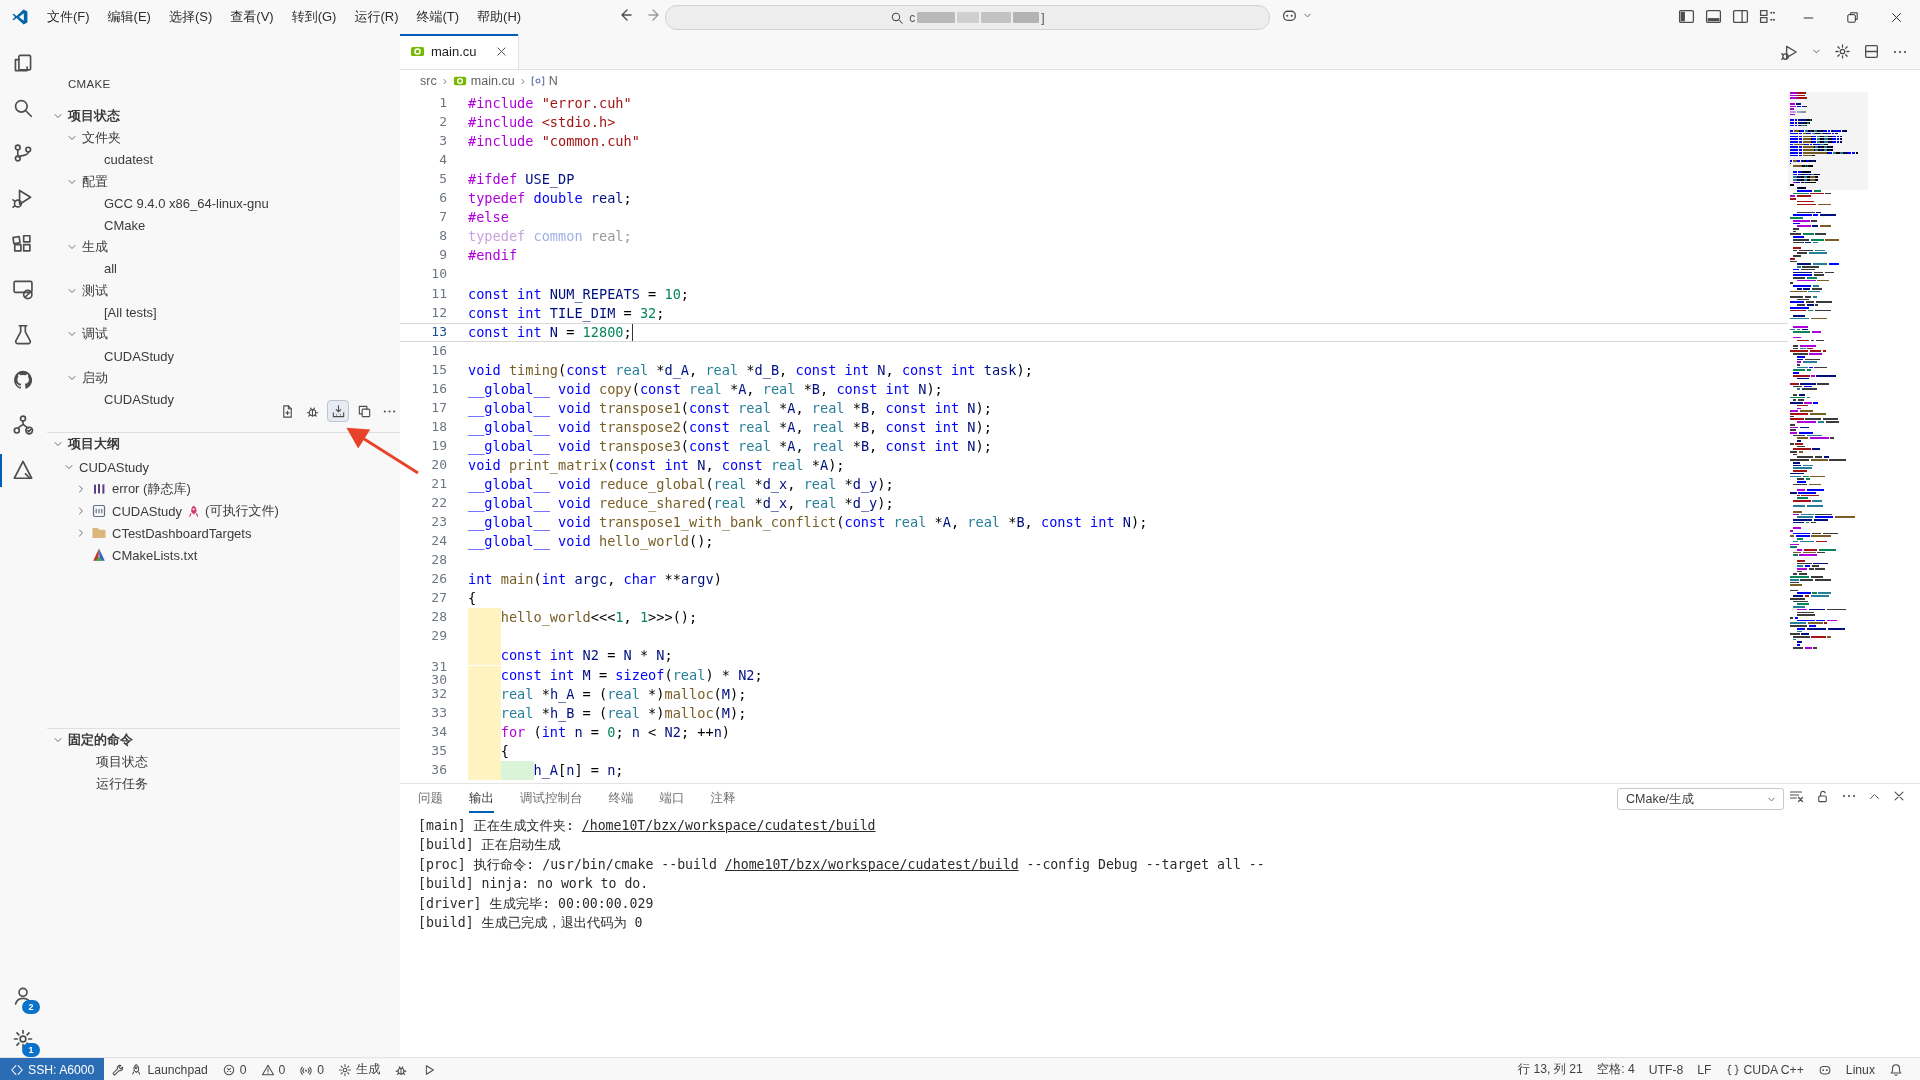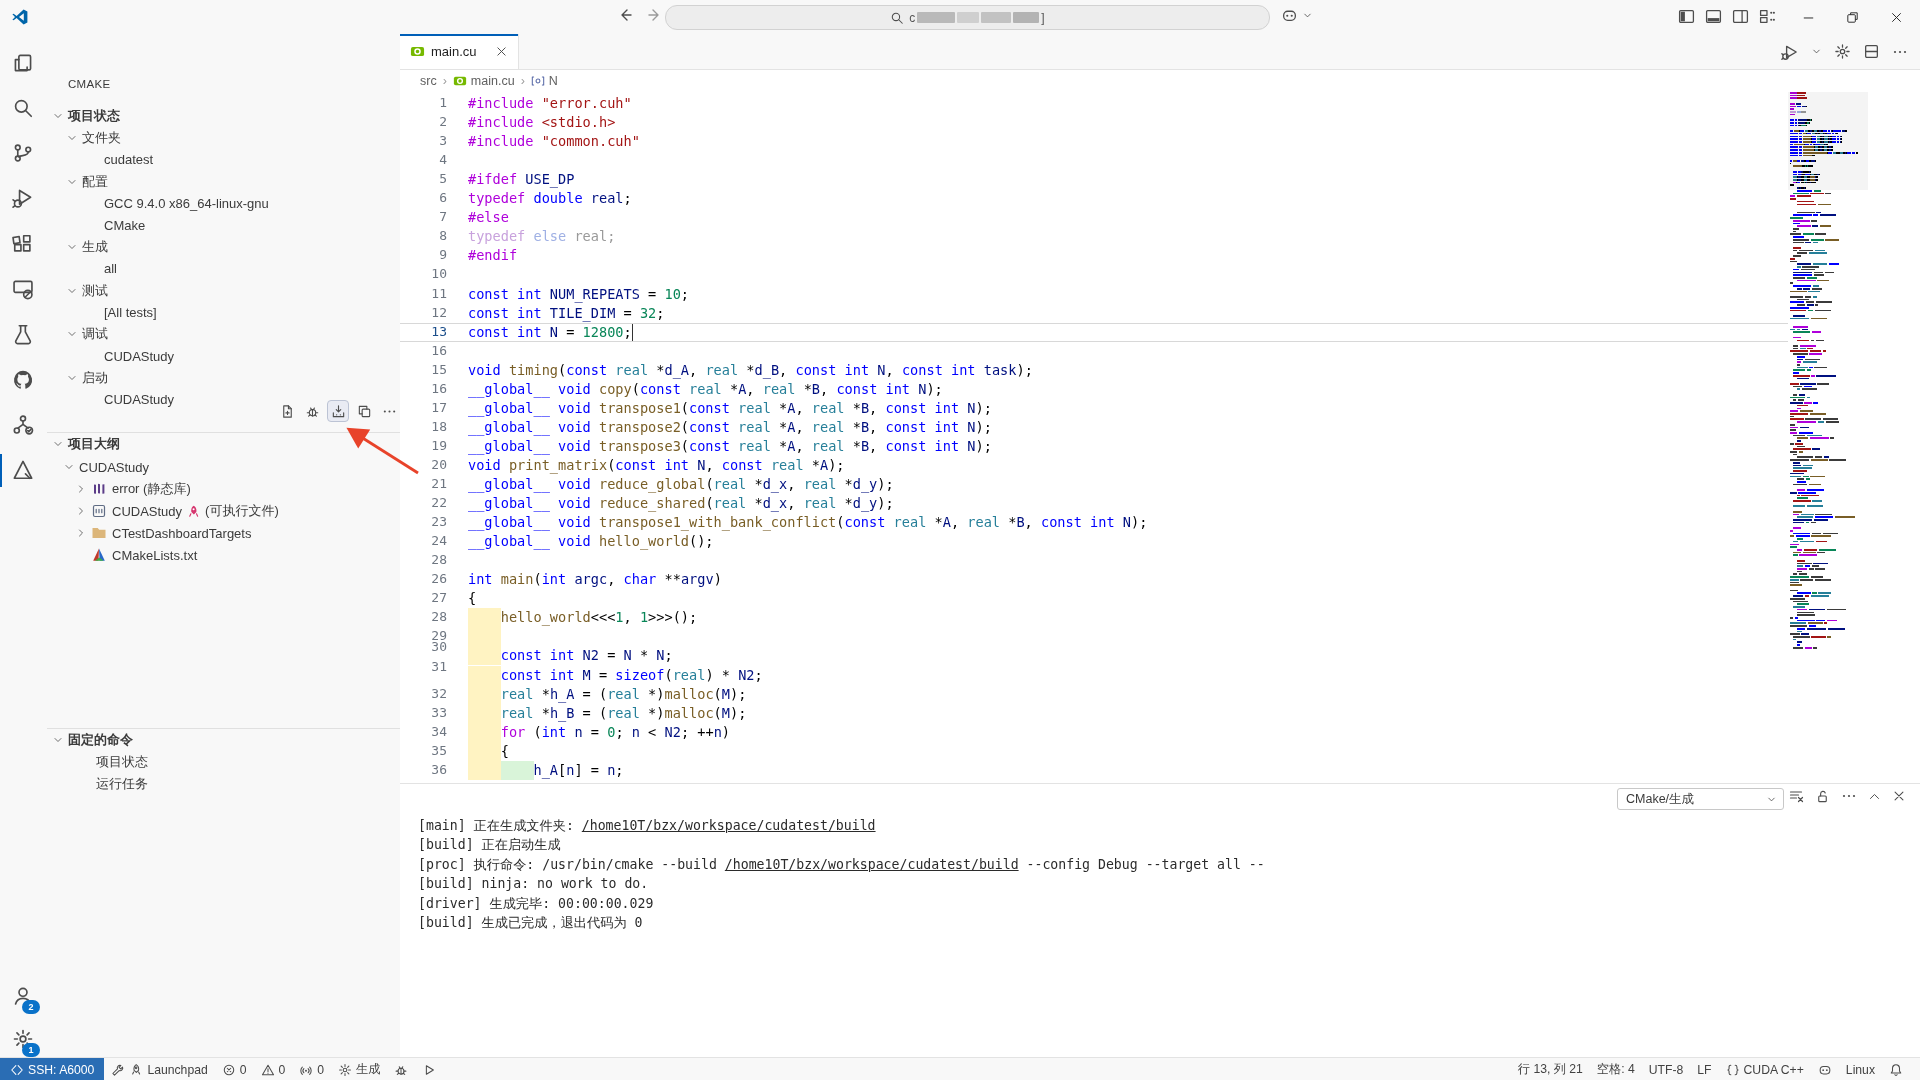--- a/index.html
+++ b/index.html
@@ -85,20 +85,30 @@
 <body>
 
 <div class="app">
 
   <div class="abs titlebar">
     <span class="vslogo">
       <svg width="16" height="16" viewBox="0 0 16 16">
           <path fill="#0065a9" stroke="none" d="M11.6 0.6 4.6 7 1.6 4.7 0.4 5.3 3 8 0.4 10.7l1.2.6 3-2.3 7 6.4 3.8-1.8V2.4L11.6.6zM11.8 4.2v7.6L7 8l4.8-3.8z"></path>
         </svg>
     </span>
+    <div class="menus">
+        <div class="menu-item">文件(F)</div>
+        <div class="menu-item">编辑(E)</div>
+        <div class="menu-item">选择(S)</div>
+        <div class="menu-item">查看(V)</div>
+        <div class="menu-item">转到(G)</div>
+        <div class="menu-item">运行(R)</div>
+        <div class="menu-item">终端(T)</div>
+        <div class="menu-item">帮助(H)</div>
+      </div>
     <div class="navarrows">
       <span class="ico">
           <svg width="16" height="16" viewBox="0 0 16 16">
             <path d="M10 3 5 8l5 5M5 8h9" stroke-width="1.4"></path>
           </svg>
         </span>
       <span class="ico" style="color:#9a9a9a">
           <svg width="16" height="16" viewBox="0 0 16 16">
             <path d="M6 3l5 5-5 5M11 8H2" stroke-width="1.4"></path>
           </svg>
@@ -620,21 +630,21 @@
       <div class="codeline" style="top: 41.1px;"><span style="color: rgb(175, 0, 219);">#include</span><span style="color: rgb(0, 0, 0);"> </span><span style="color: rgb(163, 21, 21);">"common.cuh"</span></div>
       <div class="gutter-num" style="top: 60.15px;">4</div>
       <div class="codeline" style="top: 60.15px;"></div>
       <div class="gutter-num" style="top: 79.2px;">5</div>
       <div class="codeline" style="top: 79.2px;"><span style="color: rgb(175, 0, 219);">#ifdef</span><span style="color: rgb(0, 0, 0);"> </span><span style="color: rgb(0, 16, 128);">USE_DP</span></div>
       <div class="gutter-num" style="top: 98.25px;">6</div>
       <div class="codeline" style="top: 98.25px;"><span style="color: rgb(175, 0, 219);">typedef</span><span style="color: rgb(0, 0, 0);"> </span><span style="color: rgb(0, 0, 255);">double</span><span style="color: rgb(0, 0, 0);"> </span><span style="color: rgb(0, 16, 128);">real</span><span style="color: rgb(0, 0, 0);">;</span></div>
       <div class="gutter-num" style="top: 117.3px;">7</div>
       <div class="codeline" style="top: 117.3px;"><span style="color: rgb(175, 0, 219);">#else</span></div>
       <div class="gutter-num" style="top: 136.35px;">8</div>
-      <div class="codeline" style="top: 136.35px;"><span style="color: rgb(200, 162, 221);">typedef</span><span style="color: rgb(0, 0, 0);"> </span><span style="color: rgb(159, 176, 228);">else</span><span style="color: rgb(0, 0, 0);"> </span><span style="color: rgb(154, 154, 154);">real;</span></div>
+      <div class="codeline" style="top: 136.35px;"><span style="color: rgb(200, 162, 221);">typedef</span><span style="color: rgb(0, 0, 0);"> </span><span style="color: rgb(159, 176, 228);">common</span><span style="color: rgb(0, 0, 0);"> </span><span style="color: rgb(154, 154, 154);">real;</span></div>
       <div class="gutter-num" style="top: 155.4px;">9</div>
       <div class="codeline" style="top: 155.4px;"><span style="color: rgb(175, 0, 219);">#endif</span></div>
       <div class="gutter-num" style="top: 174.45px;">10</div>
       <div class="codeline" style="top: 174.45px;"></div>
       <div class="gutter-num" style="top: 193.5px;">11</div>
       <div class="codeline" style="top: 193.5px;"><span style="color: rgb(0, 0, 255);">const</span><span style="color: rgb(0, 0, 0);"> </span><span style="color: rgb(0, 0, 255);">int</span><span style="color: rgb(0, 0, 0);"> </span><span style="color: rgb(0, 16, 128);">NUM_REPEATS</span><span style="color: rgb(0, 0, 0);"> = </span><span style="color: rgb(9, 134, 88);">10</span><span style="color: rgb(0, 0, 0);">;</span></div>
       <div class="gutter-num" style="top: 212.55px;">12</div>
       <div class="codeline" style="top: 212.55px;"><span style="color: rgb(0, 0, 255);">const</span><span style="color: rgb(0, 0, 0);"> </span><span style="color: rgb(0, 0, 255);">int</span><span style="color: rgb(0, 0, 0);"> </span><span style="color: rgb(0, 16, 128);">TILE_DIM</span><span style="color: rgb(0, 0, 0);"> = </span><span style="color: rgb(9, 134, 88);">32</span><span style="color: rgb(0, 0, 0);">;</span></div>
       <div class="gutter-num cur" style="top: 231.6px;">13</div>
       <div class="codeline" style="top: 231.6px;"><span style="color: rgb(0, 0, 255);">const</span><span style="color: rgb(0, 0, 0);"> </span><span style="color: rgb(0, 0, 255);">int</span><span style="color: rgb(0, 0, 0);"> </span><span style="color: rgb(0, 16, 128);">N</span><span style="color: rgb(0, 0, 0);"> = </span><span style="color: rgb(9, 134, 88);">12800</span><span style="color: rgb(0, 0, 0);">;</span></div>
@@ -665,21 +675,21 @@
       <div class="gutter-num" style="top: 479.25px;">26</div>
       <div class="codeline" style="top: 479.25px;"><span style="color: rgb(0, 0, 255);">int</span><span style="color: rgb(0, 0, 0);"> </span><span style="color: rgb(121, 94, 38);">main</span><span style="color: rgb(0, 0, 0);">(</span><span style="color: rgb(0, 0, 255);">int</span><span style="color: rgb(0, 0, 0);"> </span><span style="color: rgb(0, 16, 128);">argc</span><span style="color: rgb(0, 0, 0);">, </span><span style="color: rgb(0, 0, 255);">char</span><span style="color: rgb(0, 0, 0);"> **</span><span style="color: rgb(0, 16, 128);">argv</span><span style="color: rgb(0, 0, 0);">)</span></div>
       <div class="gutter-num" style="top: 498.3px;">27</div>
       <div class="codeline" style="top: 498.3px;"><span style="color: rgb(0, 0, 0);">{</span></div>
       <div class="gutter-num" style="top: 517.35px;">28</div>
       <div class="indent-strip" style="left: 68px; top: 516.35px; width: 32.76px; height: 19.05px; background: rgba(255, 222, 80, 0.35);"></div>
       <div class="codeline" style="top: 517.35px;"><span style="color: rgb(0, 0, 0);">    </span><span style="color: rgb(121, 94, 38);">hello_world</span><span style="color: rgb(0, 0, 0);">&lt;&lt;&lt;</span><span style="color: rgb(9, 134, 88);">1</span><span style="color: rgb(0, 0, 0);">, </span><span style="color: rgb(9, 134, 88);">1</span><span style="color: rgb(0, 0, 0);">&gt;&gt;&gt;();</span></div>
       <div class="gutter-num" style="top: 536.4px;">29</div>
       <div class="indent-strip" style="left: 68px; top: 535.4px; width: 32.76px; height: 19.05px; background: rgba(255, 222, 80, 0.35);"></div>
       <div class="codeline" style="top: 536.4px;"><span style="color: rgb(0, 0, 0);">    </span></div>
-      <div class="gutter-num" style="top: 547px;">30</div>
+      <div class="gutter-num" style="top: 580px;">30</div>
       <div class="indent-strip" style="left: 68px; top: 554.45px; width: 32.76px; height: 19.05px; background: rgba(255, 222, 80, 0.35);"></div>
       <div class="codeline" style="top: 555.45px;"><span style="color: rgb(0, 0, 0);">    </span><span style="color: rgb(0, 0, 255);">const</span><span style="color: rgb(0, 0, 0);"> </span><span style="color: rgb(0, 0, 255);">int</span><span style="color: rgb(0, 0, 0);"> </span><span style="color: rgb(0, 16, 128);">N2</span><span style="color: rgb(0, 0, 0);"> = </span><span style="color: rgb(0, 16, 128);">N</span><span style="color: rgb(0, 0, 0);"> * </span><span style="color: rgb(0, 16, 128);">N</span><span style="color: rgb(0, 0, 0);">;</span></div>
       <div class="gutter-num" style="top: 567px;">31</div>
       <div class="indent-strip" style="left: 68px; top: 573.5px; width: 32.76px; height: 19.05px; background: rgba(255, 222, 80, 0.35);"></div>
       <div class="codeline" style="top: 574.5px;"><span style="color: rgb(0, 0, 0);">    </span><span style="color: rgb(0, 0, 255);">const</span><span style="color: rgb(0, 0, 0);"> </span><span style="color: rgb(0, 0, 255);">int</span><span style="color: rgb(0, 0, 0);"> </span><span style="color: rgb(0, 16, 128);">M</span><span style="color: rgb(0, 0, 0);"> = </span><span style="color: rgb(0, 0, 255);">sizeof</span><span style="color: rgb(0, 0, 0);">(</span><span style="color: rgb(38, 127, 153);">real</span><span style="color: rgb(0, 0, 0);">) * </span><span style="color: rgb(0, 16, 128);">N2</span><span style="color: rgb(0, 0, 0);">;</span></div>
       <div class="gutter-num" style="top: 593.55px;">32</div>
       <div class="indent-strip" style="left: 68px; top: 592.55px; width: 32.76px; height: 19.05px; background: rgba(255, 222, 80, 0.35);"></div>
       <div class="codeline" style="top: 593.55px;"><span style="color: rgb(0, 0, 0);">    </span><span style="color: rgb(38, 127, 153);">real</span><span style="color: rgb(0, 0, 0);"> *</span><span style="color: rgb(0, 16, 128);">h_A</span><span style="color: rgb(0, 0, 0);"> = (</span><span style="color: rgb(38, 127, 153);">real</span><span style="color: rgb(0, 0, 0);"> *)</span><span style="color: rgb(121, 94, 38);">malloc</span><span style="color: rgb(0, 0, 0);">(</span><span style="color: rgb(0, 16, 128);">M</span><span style="color: rgb(0, 0, 0);">);</span></div>
       <div class="gutter-num" style="top: 612.6px;">33</div>
       <div class="indent-strip" style="left: 68px; top: 611.6px; width: 32.76px; height: 19.05px; background: rgba(255, 222, 80, 0.35);"></div>
@@ -1244,20 +1254,28 @@
       <div class="mm-row" style="top: 546.72px; left: 5.28px; width: 2.98981px; background: rgb(38, 127, 153);"></div>
       <div class="mm-row" style="top: 549.44px; left: 8.56px; width: 5.74859px; background: rgb(0, 16, 128);"></div>
       <div class="mm-row" style="top: 552.16px; left: 8.56px; width: 3.09118px; background: rgb(0, 0, 255);"></div>
       <div class="mm-row" style="top: 554.88px; left: 5.28px; width: 9.82781px; background: rgb(59, 59, 59);"></div>
       <div class="mm-row" style="top: 554.88px; left: 16.7478px; width: 7.05275px; background: rgb(175, 0, 219);"></div>
       <div class="mm-row" style="top: 554.88px; left: 25.4406px; width: 3.30877px; background: rgb(59, 59, 59);"></div>
       <div class="mm-view" style="top: 0px; height: 97.92px;"></div>
     </div>
 
   <div class="abs panel">
+    <div class="panel-tabs" id="paneltabs">
+        <div class="panel-tab">问题</div>
+        <div class="panel-tab active">输出</div>
+        <div class="panel-tab">调试控制台</div>
+        <div class="panel-tab">终端</div>
+        <div class="panel-tab">端口</div>
+        <div class="panel-tab">注释</div>
+      </div>
     <div class="panel-dd">
       <span>CMake/生成</span>
       <span class="ico">
           <svg width="11" height="11" viewBox="0 0 16 16">
             <path d="M4 6l4 4 4-4"></path>
           </svg>
         </span>
     </div>
     <div class="panel-icons">
       <span class="ico">

